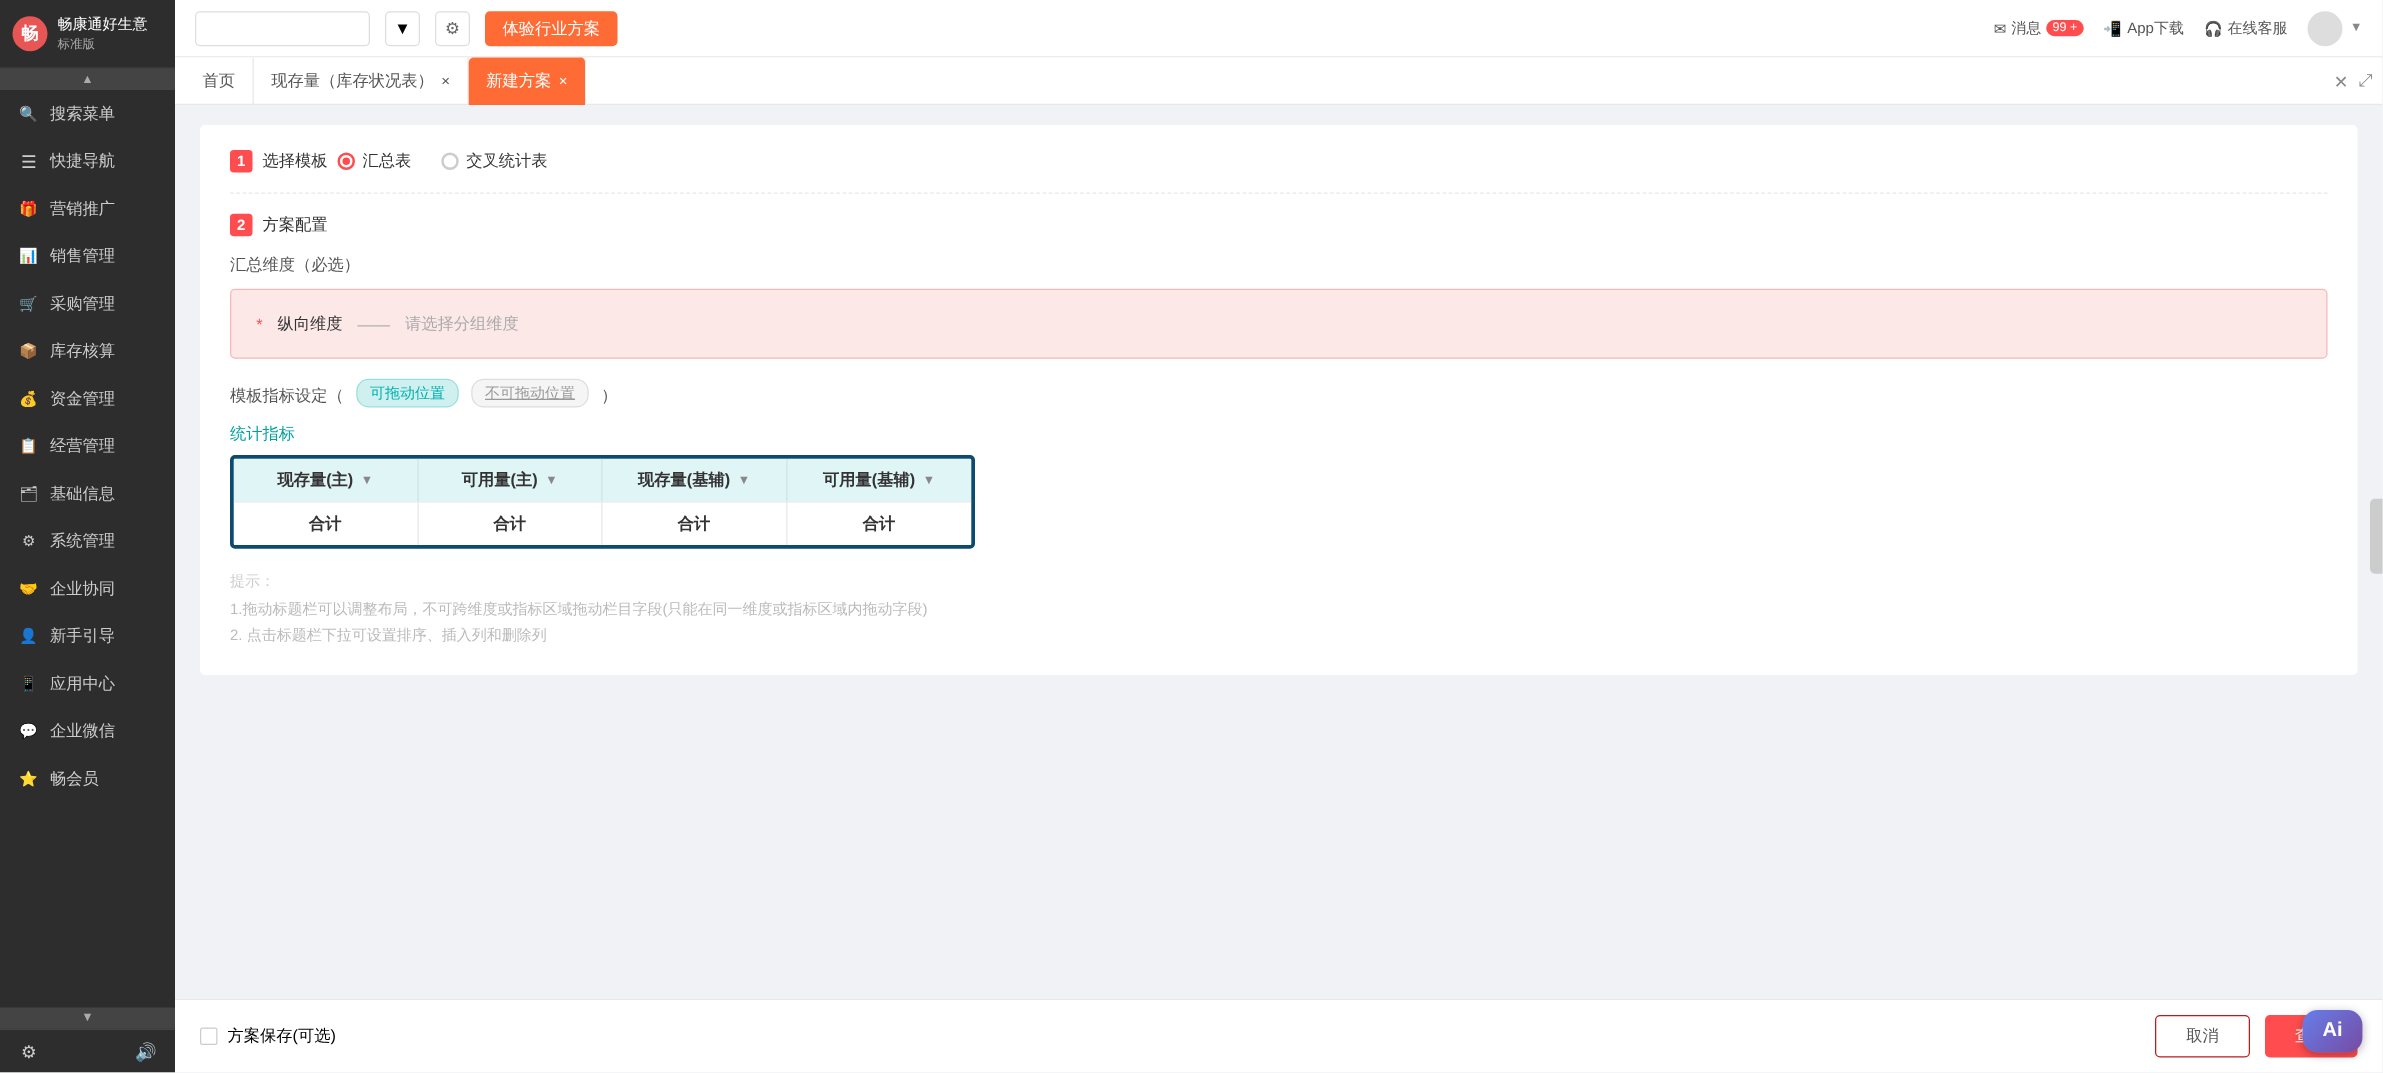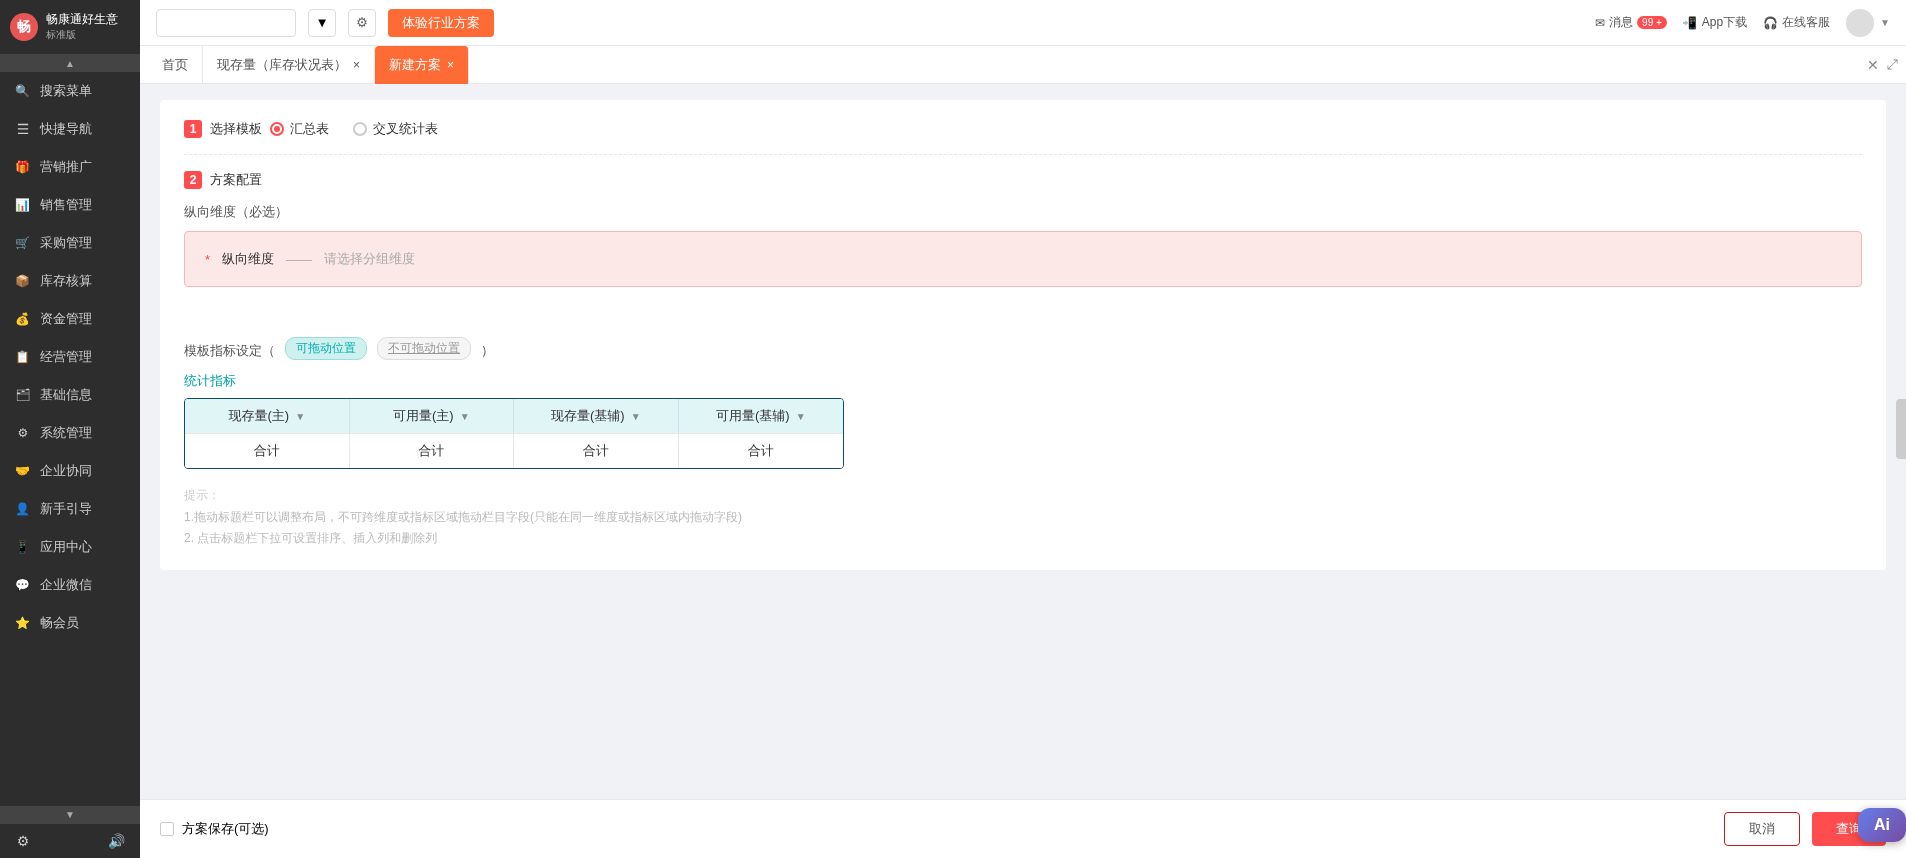--- a/index.html
+++ b/index.html
@@ -143,28 +143,29 @@
     .dim-dash { color: #aaa; }
     .dim-placeholder { color: #aaa; font-size: 13px; }
 
     
     .indicator-settings { display: flex; align-items: flex-end; gap: 10px; margin-bottom: 12px; }
     .indicator-settings-label { font-size: 13px; color: #555; }
     .indicator-tag {
       padding: 2px 10px; border-radius: 10px; font-size: 12px;
       display: flex; align-items: center; gap: 4px;
     }
-    .indicator-tag.draggable { background: #d0f0f0; color: #00b0b0; border: 1px solid #99dede; margin-top: 34px; }
+    .indicator-tag.draggable { background: #d0f0f0; color: #00b0b0; border: 1px solid #99dede; }
     .indicator-tag.non-draggable { background: #f5f5f5; color: #999; border: 1px solid #ddd; text-decoration: underline; }
 
     
     .stats-label { font-size: 13px; color: #00a0a0; margin-bottom: 8px; font-weight: 500; }
     .stats-table {
-      border: 1px solid #0c4a6e; border-radius: 4px; overflow: hidden;
-      width: 660px;
+      border: 3px solid #0c4a6e; border-radius: 4px; overflow: hidden;
+      width: 596px;
+      font-weight: bold;
     }
     .stats-table-header {
       display: grid; grid-template-columns: repeat(4, 1fr);
       background: #e0f5f5;
     }
     .stats-col-header {
       padding: 8px 12px; border-right: 1px solid #c8e6e6;
       display: flex; align-items: center; justify-content: center; gap: 6px;
       font-size: 13px; color: #333;
     }
@@ -206,21 +207,21 @@
 
     
     .right-handle {
       position: fixed; right: 0; top: 50%; transform: translateY(-50%);
       width: 10px; background: #ccc; border-radius: 4px 0 0 4px;
       height: 60px; cursor: pointer;
     }
 
     
     .ai-btn {
-      position: fixed; right: 0; bottom: 16px;
+      position: fixed; right: 16px; bottom: 16px;
       background: linear-gradient(135deg, #667eea, #764ba2);
       color: #fff; border-radius: 12px; padding: 8px 16px;
       font-size: 16px; font-weight: bold; cursor: pointer;
       box-shadow: 0 2px 8px rgba(0,0,0,0.3);
     }
 
     
     .icon-search::before { content: '🔍'; font-size: 12px; }
     .icon-nav::before { content: '☰'; font-size: 14px; }
     .icon-gift::before { content: '🎁'; font-size: 12px; }
@@ -395,21 +396,21 @@
       </div>
 
       <hr class="divider">
 
       <div class="scheme-config">
         <div class="step-header">
           <div class="step-num">2</div>
           <span class="step-title">方案配置</span>
         </div>
 
-        <div class="summary-dim-label">纵向维度（必选）</div>
+        <div class="summary-dim-label">汇总维度（必选）</div>
 
         <div class="dim-area">
           <span class="dim-required">*</span>
           <span class="dim-vert-label">纵向维度</span>
           <span class="dim-dash">——</span>
           <span class="dim-placeholder">请选择分组维度</span>
         </div>
 
         <div class="indicator-settings">
           <span class="indicator-settings-label">模板指标设定（</span>

